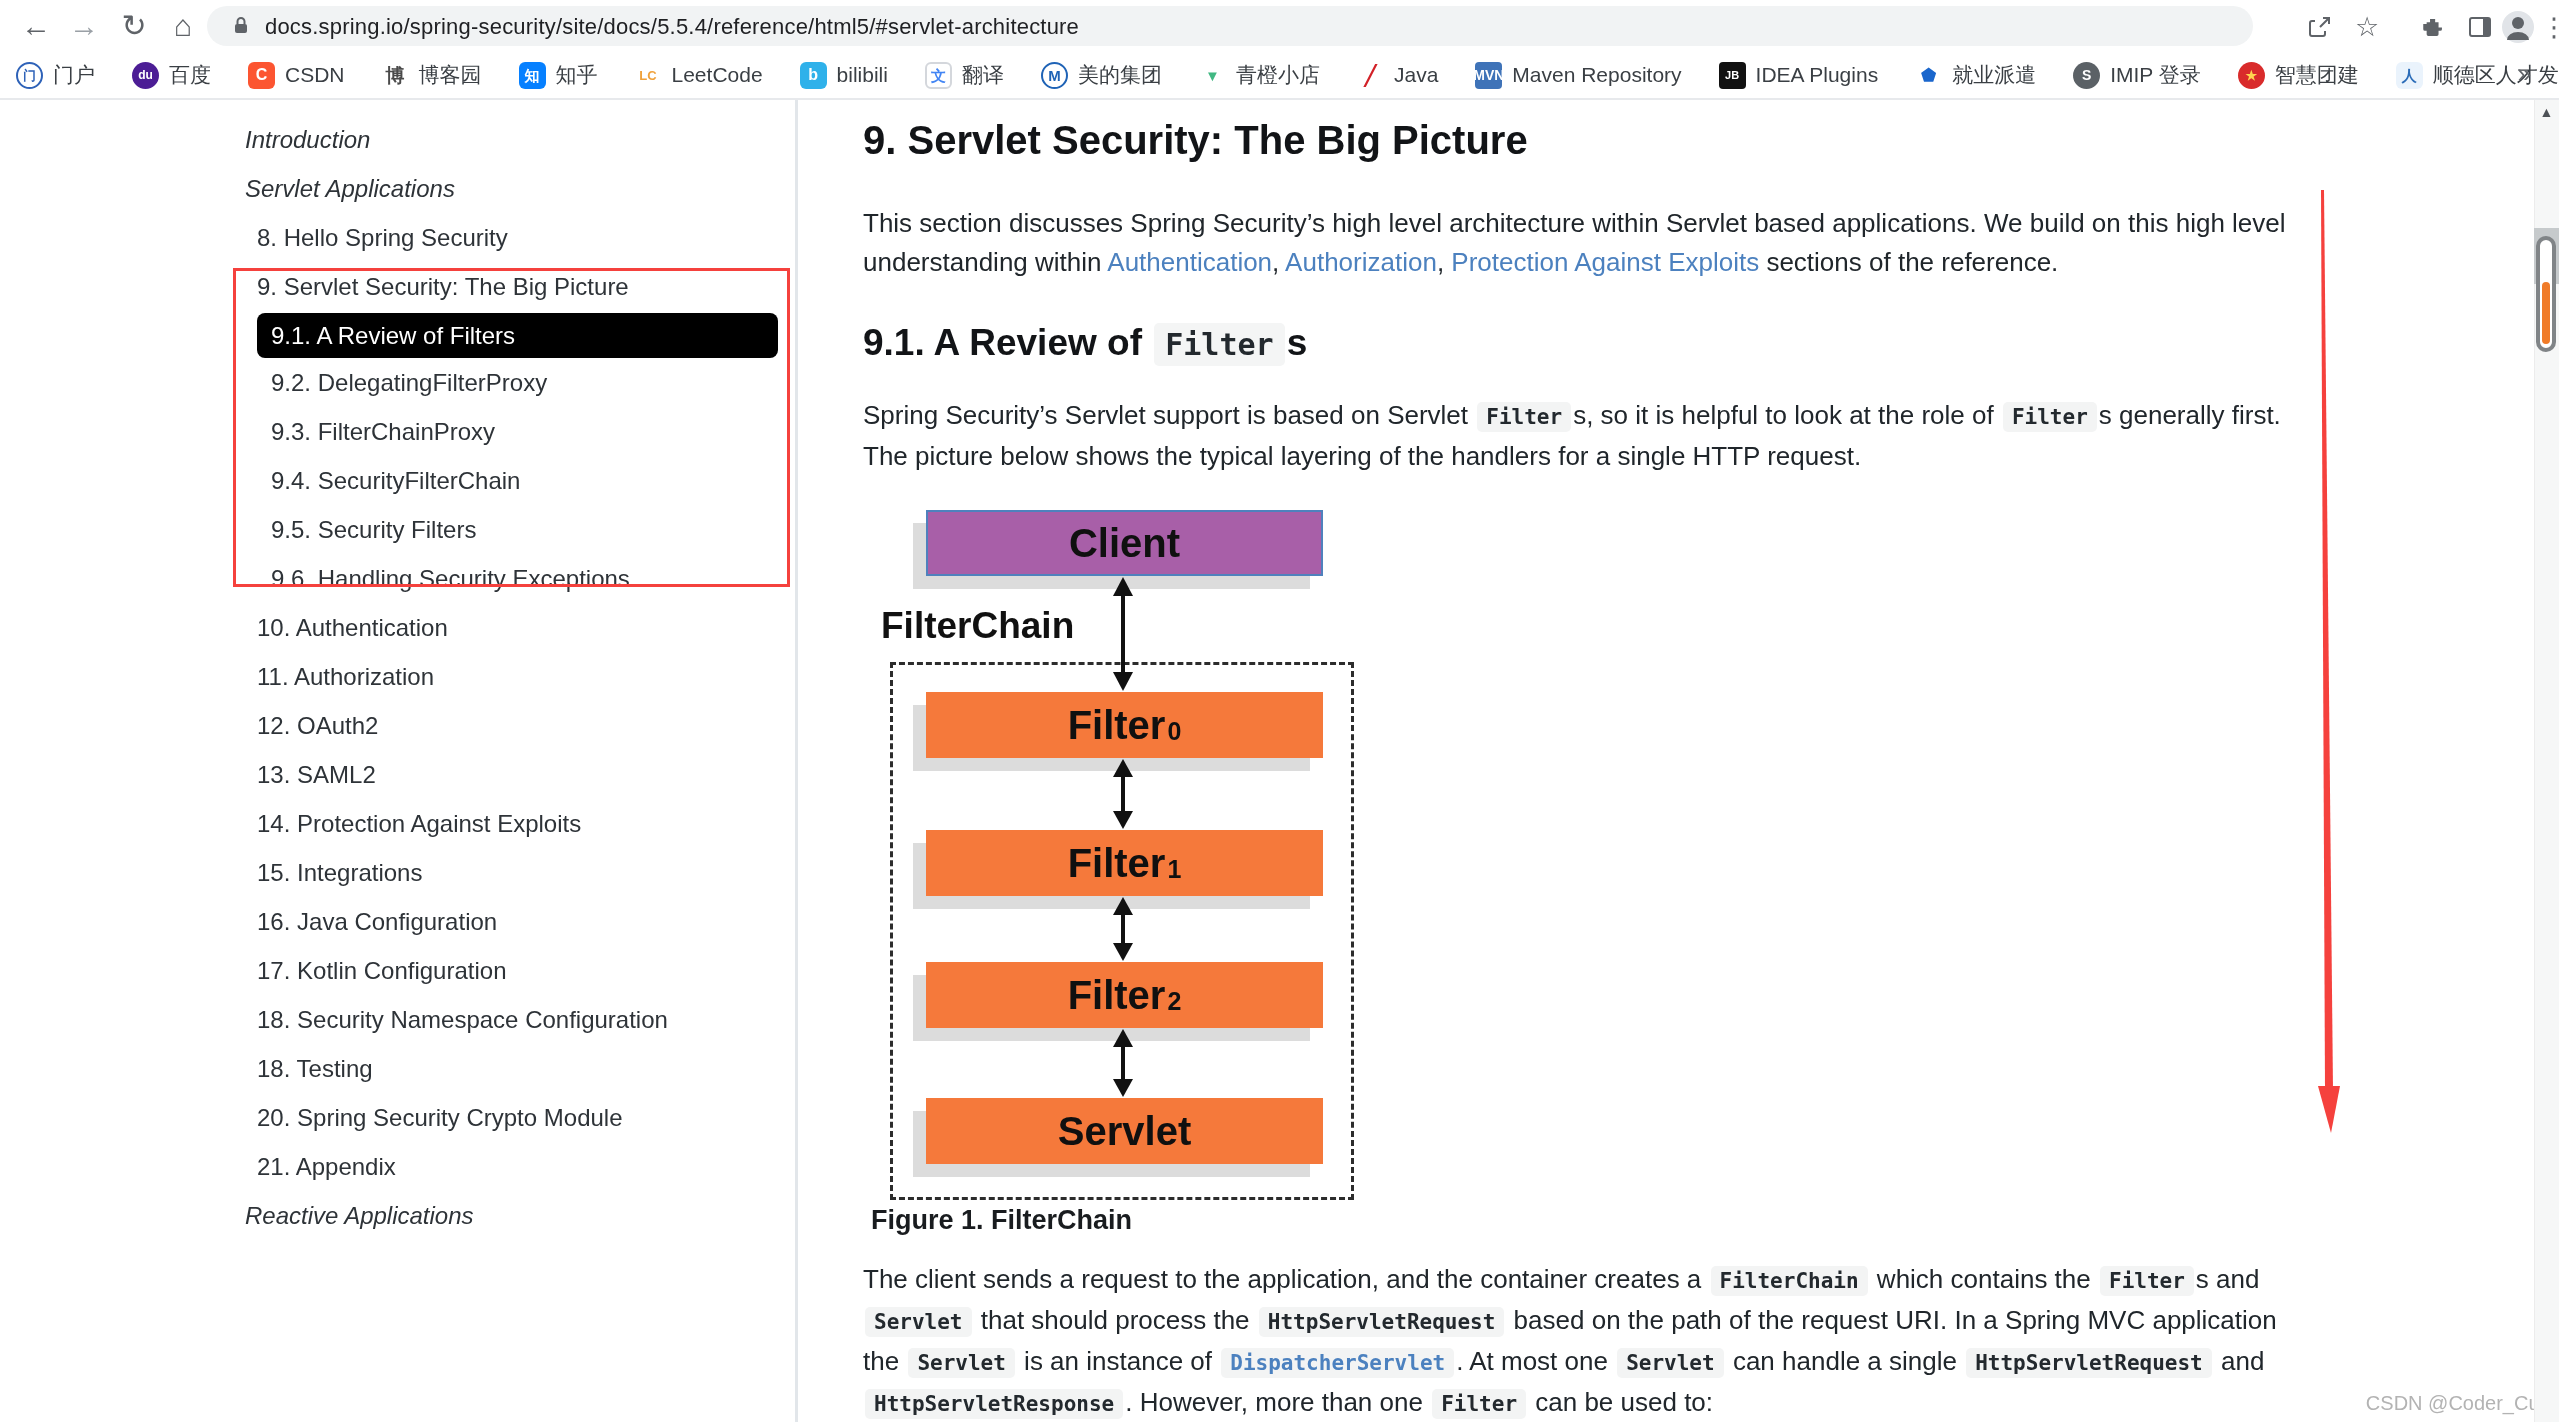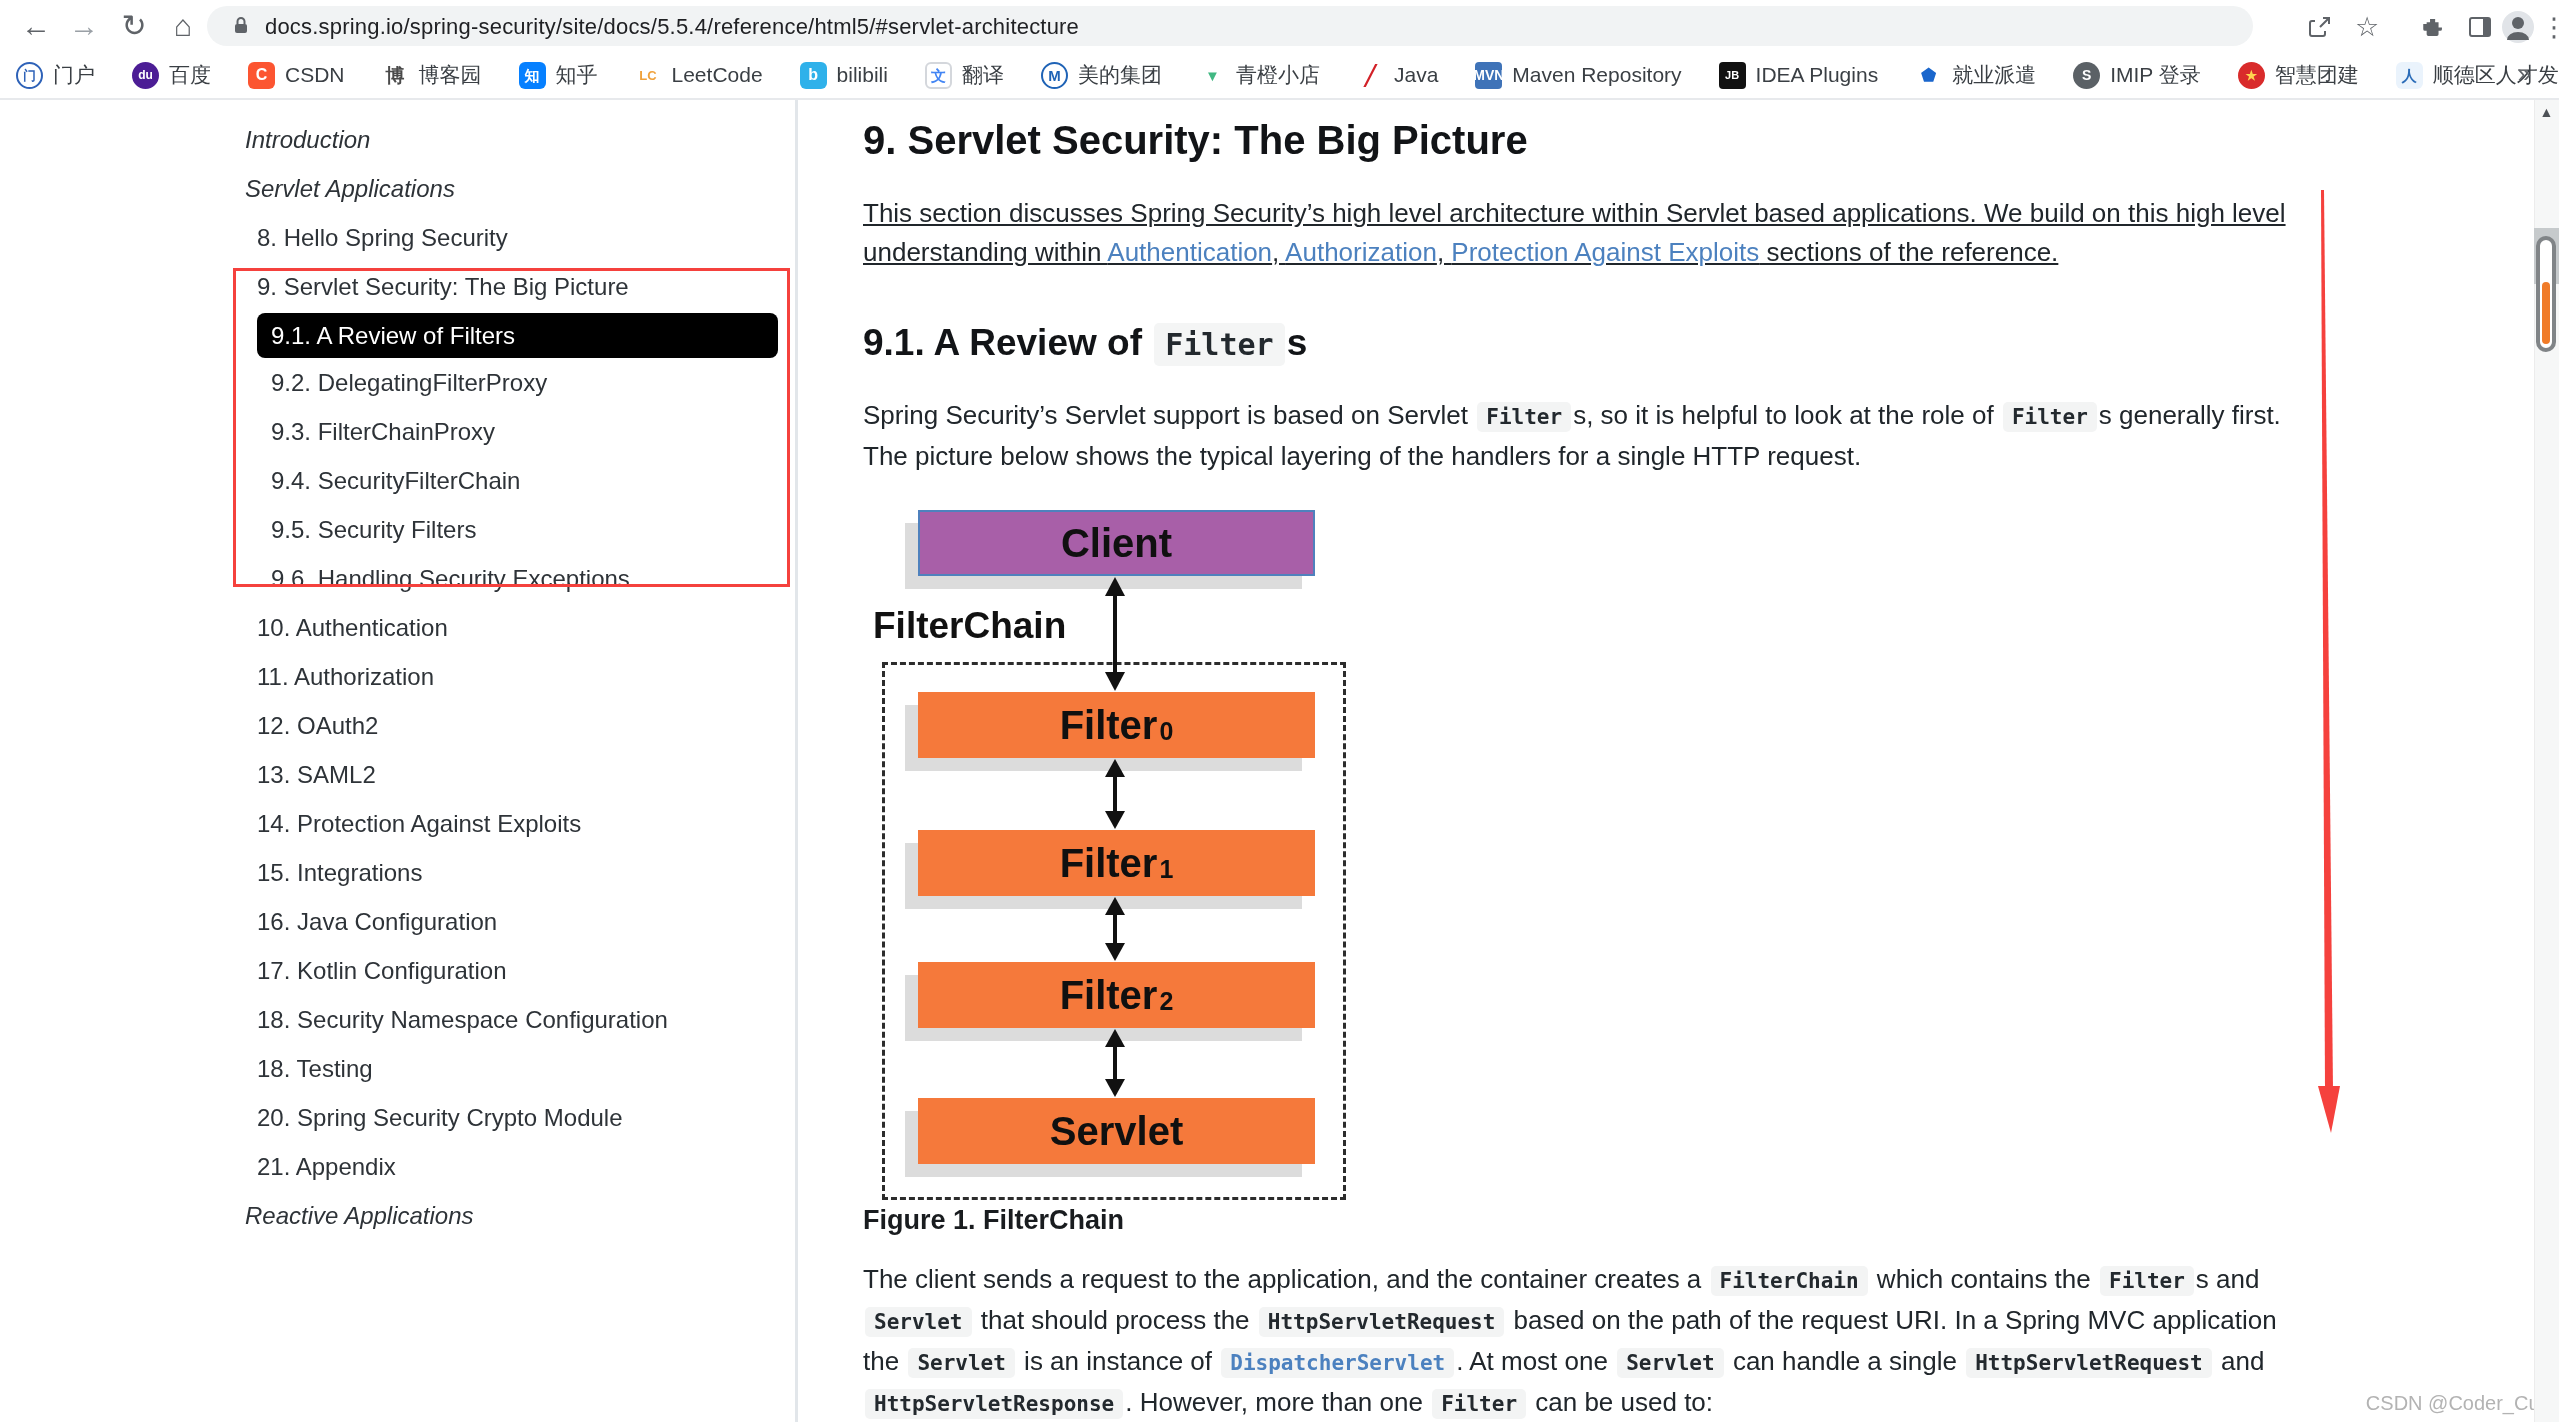--- a/index.html
+++ b/index.html
@@ -47,34 +47,34 @@
   .toc-item.active { padding:0 0 0 14px; margin-left:257px; margin-top:2px; width:521px;
                      height:45px; line-height:45px; background:#000; color:#fff;
                      border-radius:8px; font-style:normal; }
   .red-rect { position:absolute; left:233px; top:168px; width:557px; height:319px;
               border:3px solid var(--accent-red); pointer-events:none; }
 
   
   .content { position:absolute; left:863px; top:0; width:1442px; height:1322px; }
   .h1 { position:absolute; left:0; top:18px; font-size:40px; font-weight:bold; color:#121417; }
   .para { position:absolute; left:0; width:1442px; font-size:26px; line-height:39px; color:#20262b; }
-  .p1 { top:94px;text-decoration:underline; }
+  .p1 { top:104px; }
   .h2 { position:absolute; left:0; top:216px; font-size:37px; font-weight:bold; color:#121417;
         line-height:54px; }
   .p2 { top:296px; }
   .p3 { top:1160px; }
   .doc-link { color:var(--link-blue); text-decoration:none; cursor:pointer; }
   .inline-code { font-family:"DejaVu Sans Mono", monospace; font-size:21px; font-weight:600;
                  background:var(--code-bg); color:#23292e; border-radius:5px; padding:3px 9px;
                  margin:0 2px; }
   .h2 .inline-code { font-size:30px; padding:4px 11px; font-weight:600; background:#f4f5f5; }
   .code-link { color:var(--link-blue); }
 
   
-  .figure { position:absolute; left:0; top:405px; width:1442px; height:780px; }
+  .figure { position:absolute; left:8px; top:405px; width:1442px; height:780px; }
   .dgm-box { position:absolute; left:55px; width:397px; height:66px; display:flex;
              align-items:center; justify-content:center; font-size:40px; font-weight:bold;
              color:#101010; box-shadow:-13px 13px 0 0 var(--shadow-gray); }
   .dgm-box sub { font-size:25px; font-weight:bold; transform:translateY(6px); margin-left:2px; }
   .client-box { top:5px; background:var(--purple); border:2px solid var(--purple-border); }
   .filter-box { background:var(--orange); }
   .chain-label { position:absolute; left:10px; top:100px; font-size:37px; font-weight:bold; color:#111; }
   .dashed-box { position:absolute; left:19px; top:157px; width:464px; height:538px;
                 border:3px dashed #2c2c2c; }
   .varrow { position:absolute; left:234px; width:36px; }

